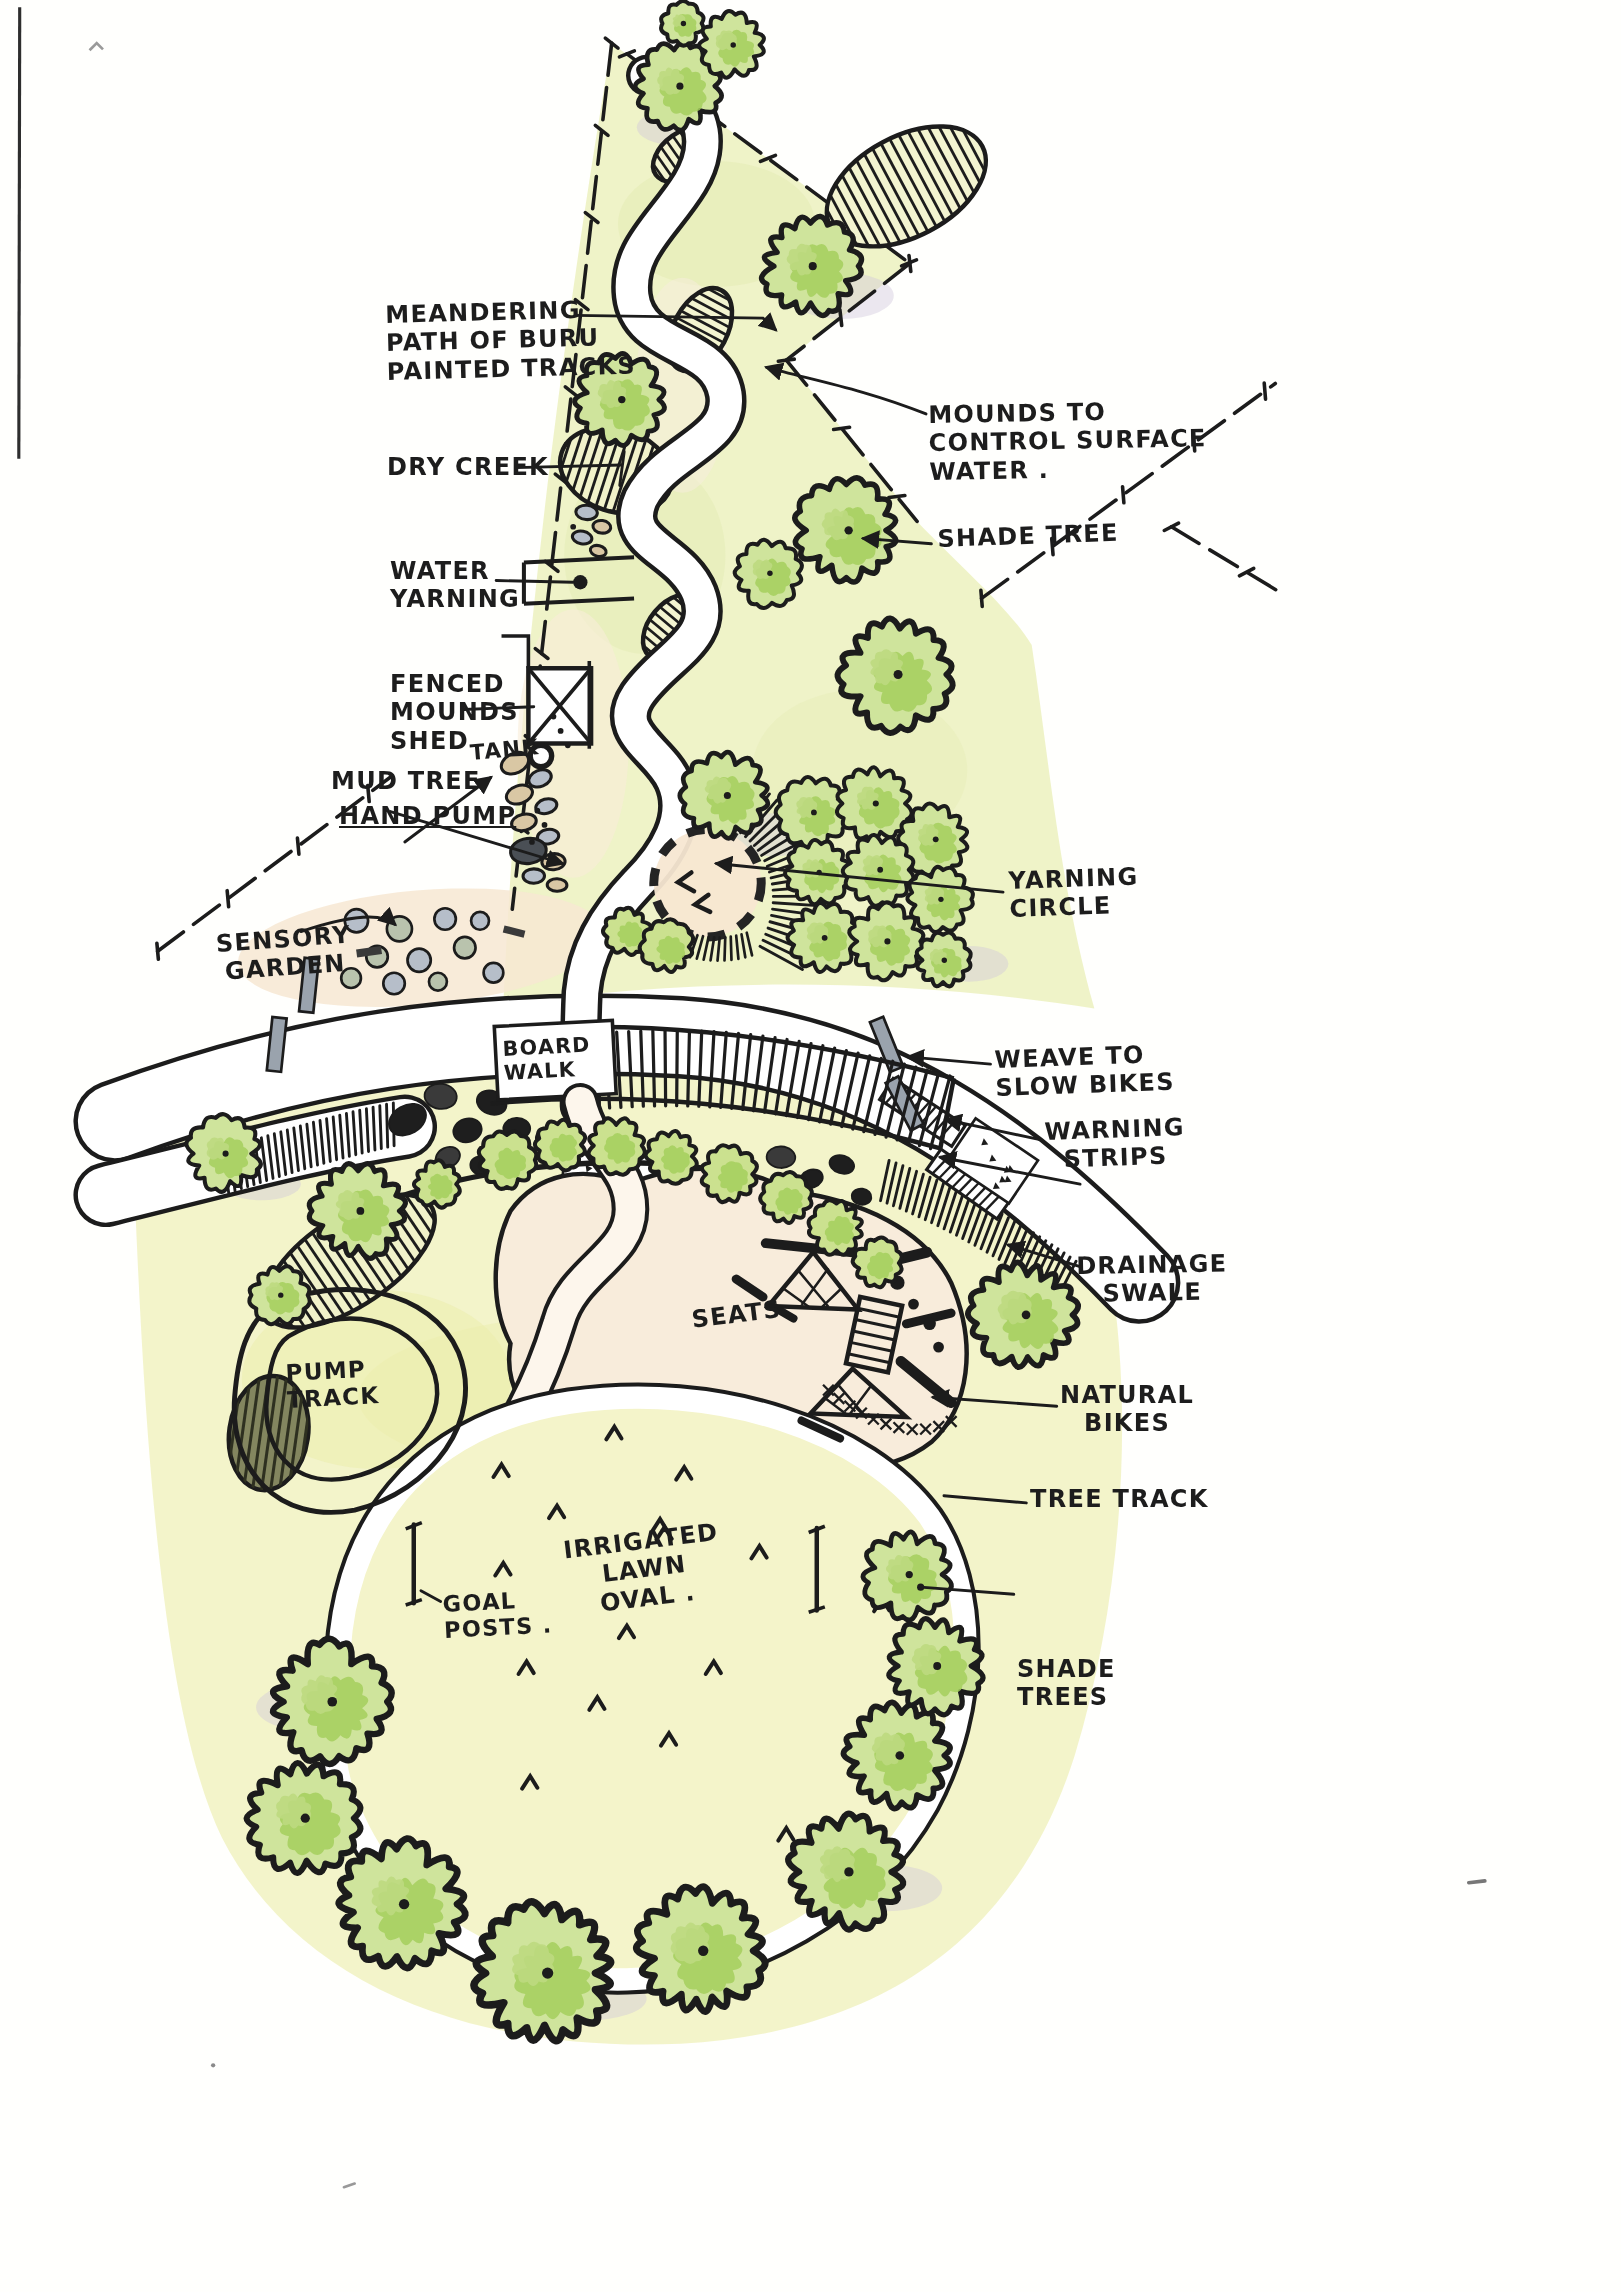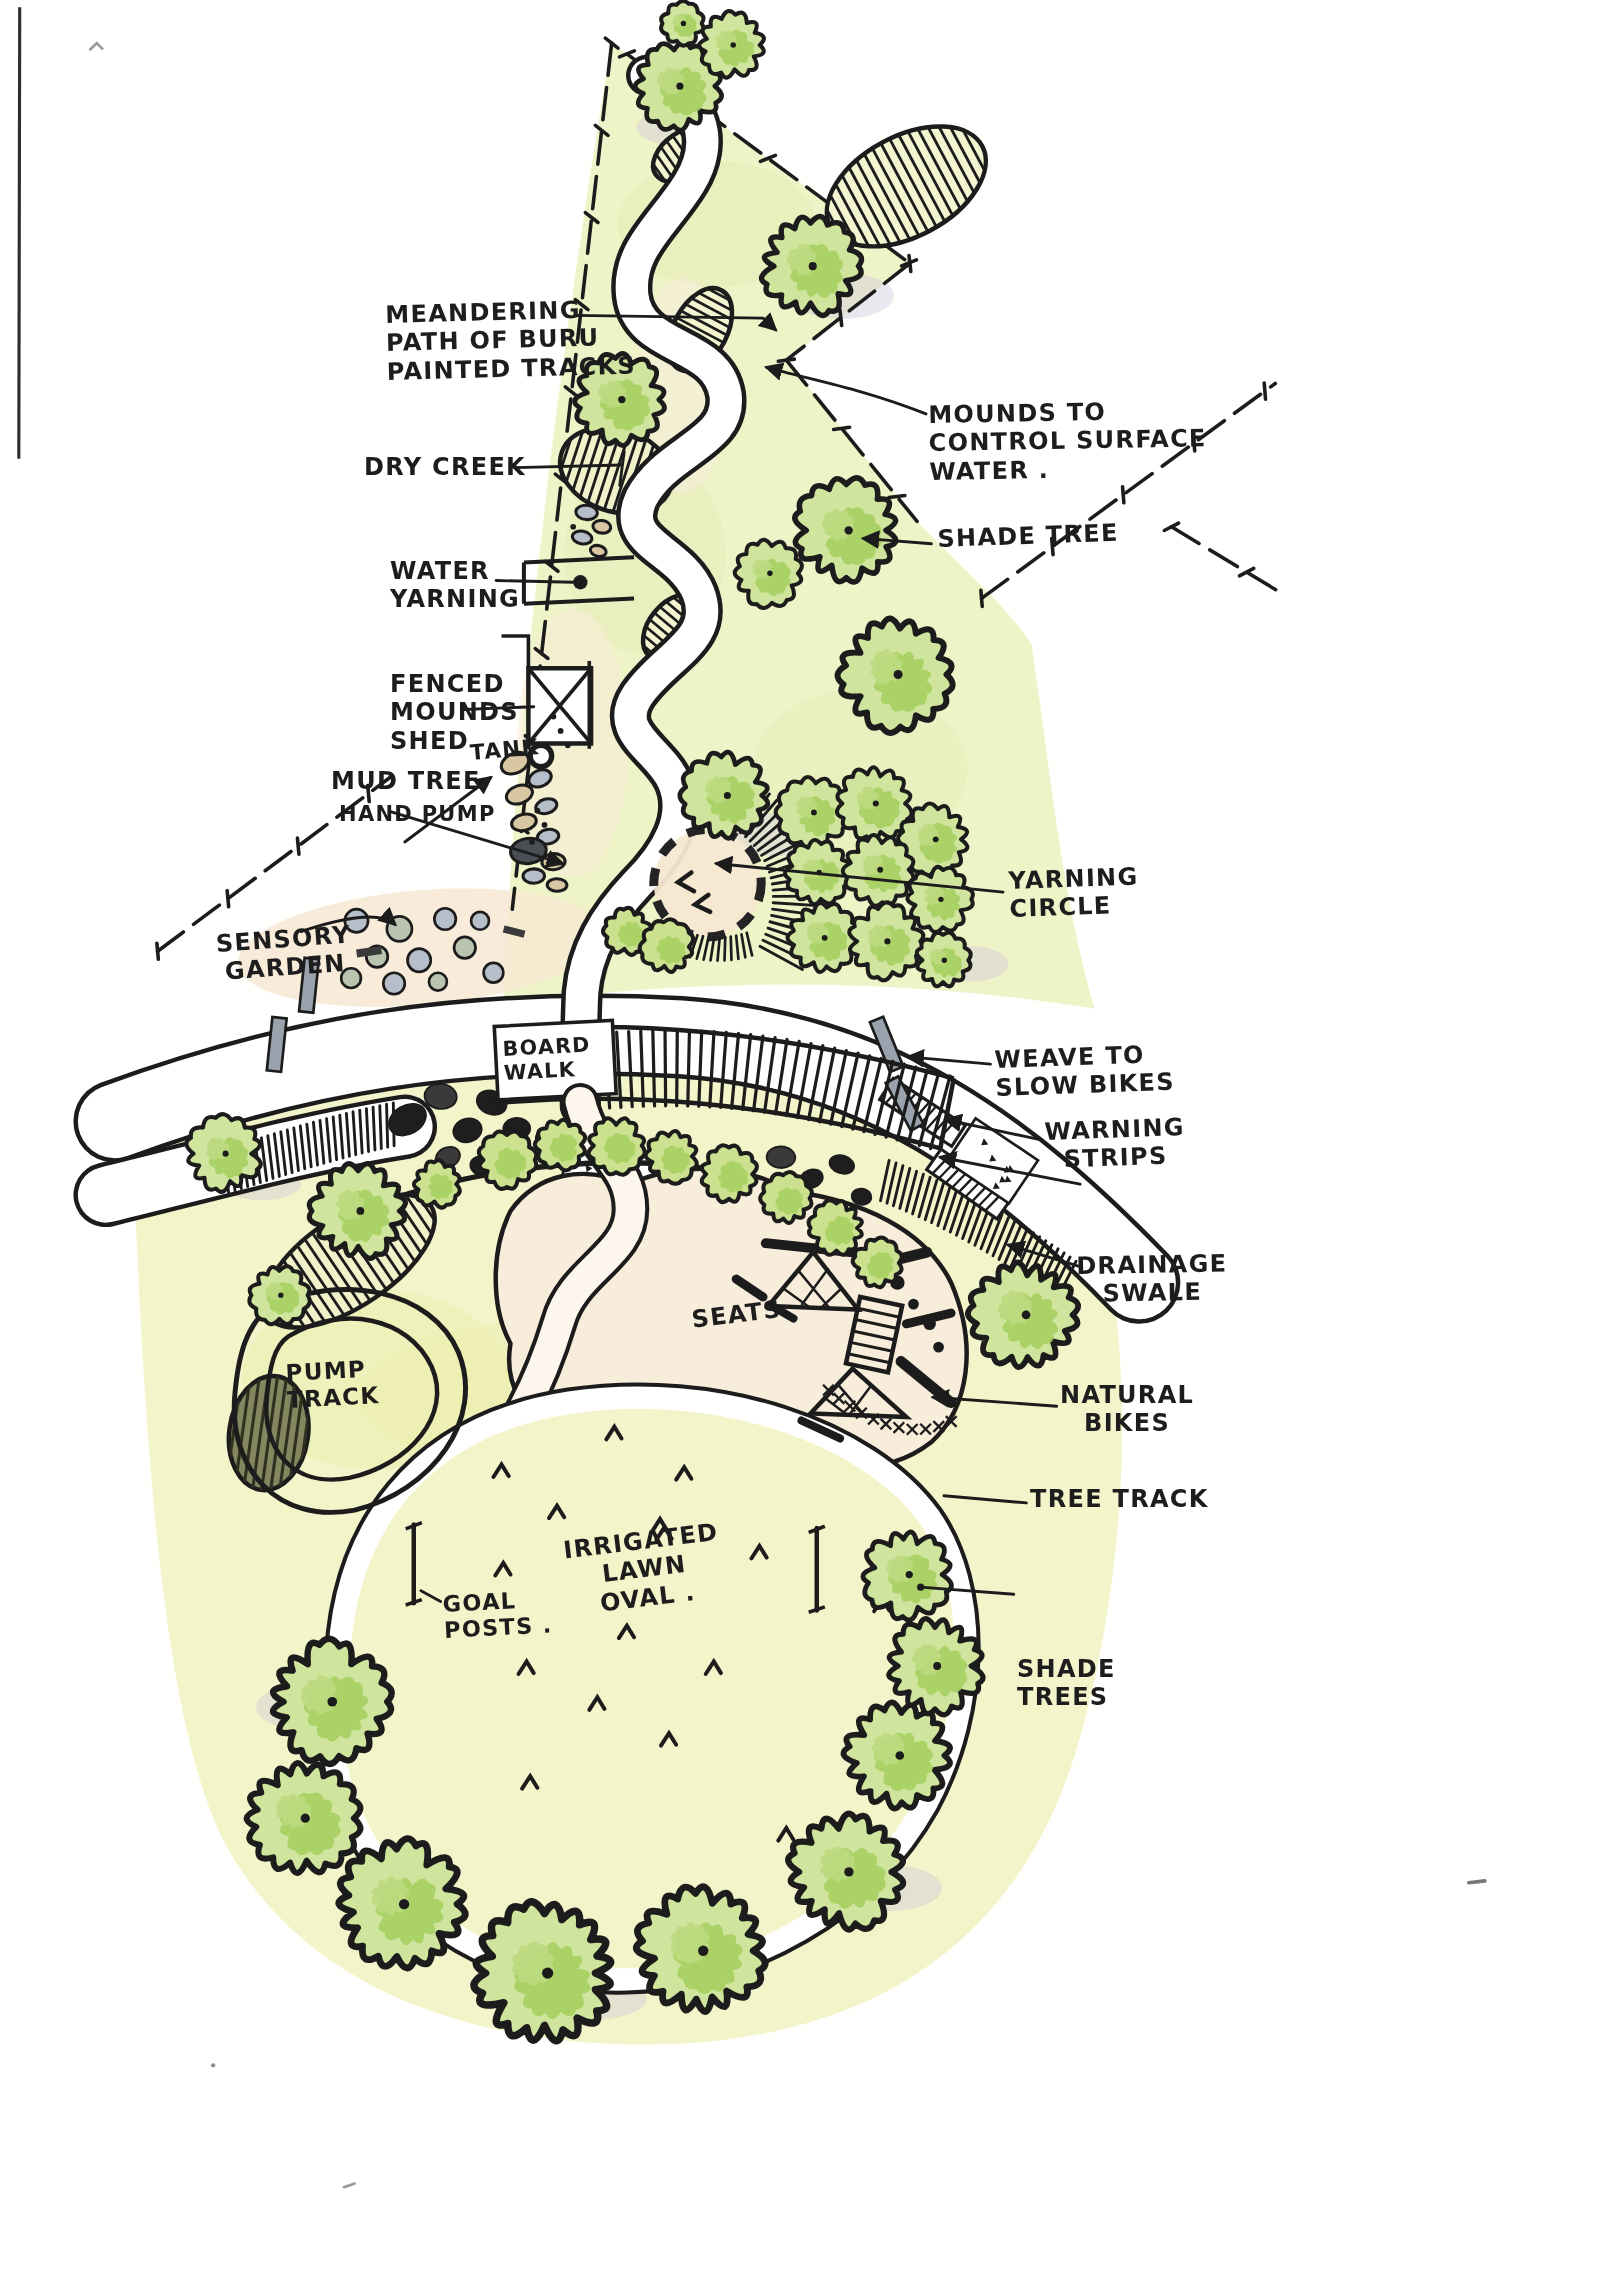--- a/index.html
+++ b/index.html
@@ -2,21 +2,21 @@
 <html style="font-size:14.3px"><head>
 <meta charset="utf-8">
 <style>
   html,body{margin:0;padding:0;background:#ffffff;}
   .page{position:relative;width:1621px;height:2293px;background:#fffffd;overflow:hidden;
         font-family:"DejaVu Sans",sans-serif;}
   svg{position:absolute;left:0;top:0;}
   .labels{position:absolute;left:0;top:0;width:100%;height:100%;pointer-events:none;}
   .lbl{position:absolute;color:#1d1d1d;font-weight:bold;font-size:24px;line-height:1.18;
        letter-spacing:1.3px;white-space:pre-line;transform-origin:left top;}
-  .sm{font-size:21px;}
+  .sm{font-size:24px;text-decoration:underline;}
   .ctr{text-align:center;}
 </style>
 </head>
 <body>
 
 <div class="page">
 
 <svg id="plan" width="1621" height="2293" viewBox="0 0 1810 2560">
   <defs>
     <marker id="arr" viewBox="0 0 10 10" refX="8.5" refY="5" markerWidth="6.5" markerHeight="6.5" orient="auto">
@@ -810,21 +810,21 @@
       </clipPath>
     </svg>
 
 <div class="labels">
   <div class="lbl" style="left:385px;top:301px;transform:rotate(-1.5deg)">MEANDERING
 PATH OF BURU
 PAINTED TRACKS</div>
   <div class="lbl" style="left:928px;top:401px;transform:rotate(-1deg)">MOUNDS TO
 CONTROL SURFACE
 WATER .</div>
-  <div class="lbl" style="left:364px;top:453px">DRY CREEK</div>
+  <div class="lbl" style="left:387px;top:453px">DRY CREEK</div>
   <div class="lbl" style="left:937px;top:525px;transform:rotate(-2deg)">SHADE TREE</div>
   <div class="lbl" style="left:390px;top:557px">WATER
 YARNING</div>
   <div class="lbl" style="left:390px;top:670px">FENCED
 MOUNDS
 SHED</div>
   <div class="lbl" style="left:469px;top:740px;font-size:21.5px;transform:rotate(-5deg)">TANK</div>
   <div class="lbl" style="left:331px;top:767px">MUD TREE</div>
   <div class="lbl sm" style="left:339px;top:802px">HAND PUMP</div>
   <div class="lbl" style="left:1008px;top:867px;transform:rotate(-2deg)">YARNING

